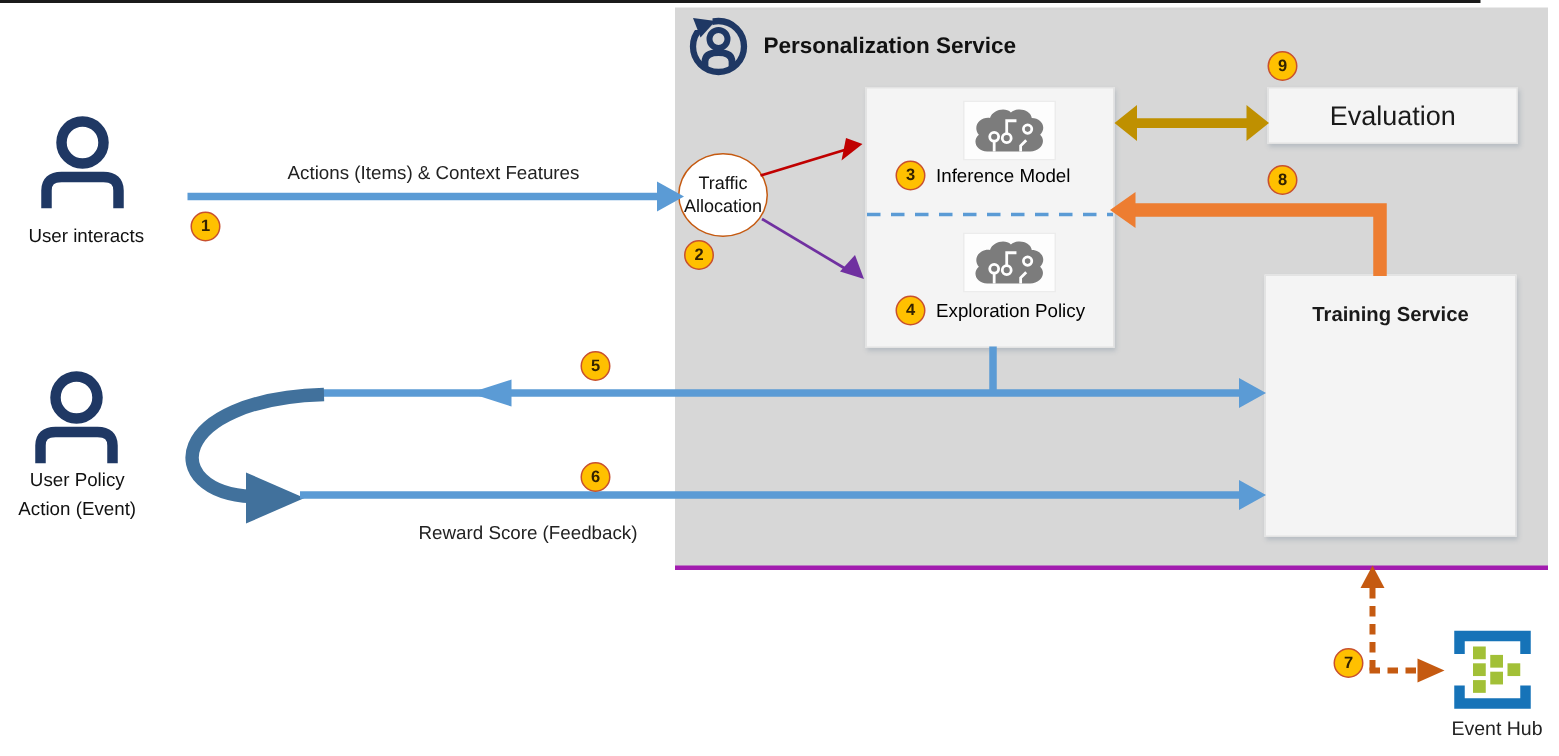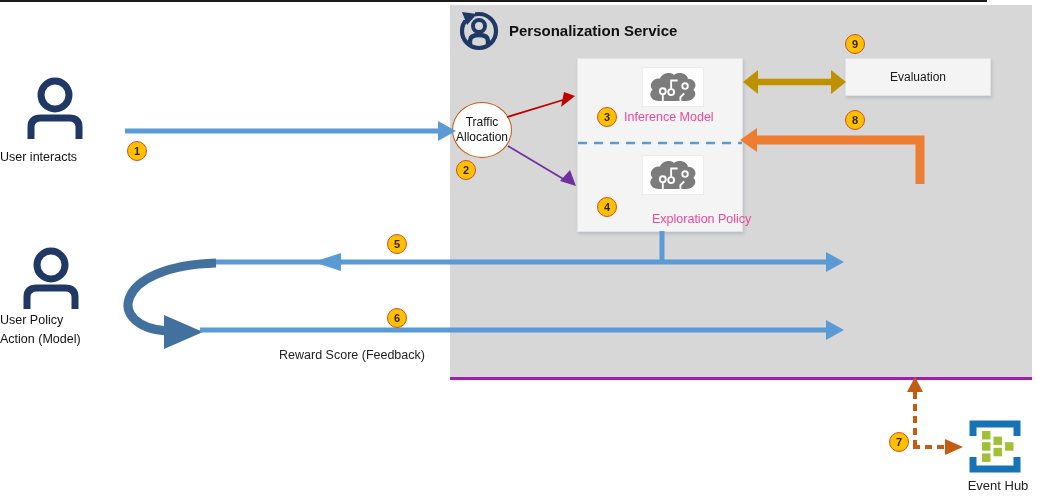--- a/index.html
+++ b/index.html
@@ -13,35 +13,35 @@
     left:450px;top:5px;width:582px;height:372px;
     background:var(--panel_bg);border-bottom:3px solid #a21caf;
   }
   .panel-header{position:absolute;left:7px;top:3px;display:flex;align-items:center;gap:8px;}
   .p-title{font-size:15px;font-weight:bold;color:#111;}
   .box{
     background:var(--box_bg);border:1px solid #e3e3e3;
     box-shadow:1px 2px 3px rgba(110,130,150,0.30);box-sizing:border-box;
   }
   .model-box{left:577px;top:58px;width:166px;height:174px;}
-  .eval-box{left:845px;top:58px;width:146px;height:38px;display:flex;align-items:center;justify-content:center;font-size:12px;}
+  .eval-box{left:845px;top:58px;width:167px;height:38px;display:flex;align-items:center;justify-content:center;font-size:18px;}
   .training-box{left:843px;top:183px;width:168px;height:175px;text-align:center;padding-top:18px;font-size:13.5px;font-weight:bold;}
   .circle-node{
     left:452px;top:102px;width:60px;height:56px;border-radius:50%;
     background:#ffffff;border:1.6px solid var(--dark_orange);box-sizing:border-box;
     display:flex;align-items:center;justify-content:center;text-align:center;
     font-size:12px;line-height:1.25;color:#111;padding:4px;
   }
   .icon-frame{
     width:60px;height:38px;background:#fdfdfd;border:1px solid #ececec;
     display:flex;align-items:center;justify-content:center;
   }
-  .node-label{font-size:12.5px;white-space:nowrap;color:#ec4899;}
+  .node-label{font-size:12.5px;white-space:nowrap;color:#000000;}
   .edge-label{font-size:12.5px;text-align:center;color:#222;white-space:nowrap;}
-  .user-label{font-size:12.5px;line-height:19px;text-align:left;color:#111;}
+  .user-label{font-size:12.5px;line-height:19px;text-align:center;color:#111;}
   .badge{
     width:20px;height:20px;border-radius:50%;box-sizing:border-box;
     background:var(--badge_bg);border:1.7px solid var(--badge_border);
     color:#332200;font-size:11px;font-weight:bold;
     display:flex;align-items:center;justify-content:center;z-index:6;
   }
   .overlay{left:0;top:0;width:1039px;height:504px;pointer-events:none;z-index:4;}
   svg{display:block;}
   .s-blue{stroke:var(--blue);}   .f-blue{fill:var(--blue);}
   .s-arc{stroke:var(--arc_blue);} .f-arc{fill:var(--arc_blue);}
@@ -75,20 +75,23 @@
         </svg>
       </span>
       <span class="p-title">Personalization Service</span>
     </div>
   </div>
 
   <div class="abs box model-box"></div>
   <div class="abs box eval-box">
     <span>Evaluation</span>
   </div>
+  <div class="abs box training-box">
+    <span>Training Service</span>
+  </div>
 
   <div class="abs circle-node">
     <span>Traffic Allocation</span>
   </div>
 
   <div class="abs icon-frame" style="left:642px;top:67px;">
     <svg width="52" height="34" viewBox="0 0 56 36">
       <path class="f-gray" d="M 12 33 C 4 33 1 25 6 21 C 1 15 7 8 14 9 C 16 3 25 1 29 5 C 34 1 43 3 44 9 C 51 9 55 16 50 21 C 55 26 50 33 43 33 Z"></path>
       <path class="s-white" stroke-width="2" fill="none" d="M 17 33 L 17 26"></path>
       <circle cx="17" cy="22.5" r="3.2" fill="none" class="s-white" stroke-width="2"></circle>
@@ -104,41 +107,41 @@
       <path class="s-white" stroke-width="2" fill="none" d="M 17 33 L 17 26"></path>
       <circle cx="17" cy="22.5" r="3.2" fill="none" class="s-white" stroke-width="2"></circle>
       <path class="s-white" stroke-width="2" fill="none" d="M 26 20 L 26 11 L 33 11"></path>
       <circle cx="26" cy="23.5" r="3.2" fill="none" class="s-white" stroke-width="2"></circle>
       <path class="s-white" stroke-width="2" fill="none" d="M 36 33 L 36 29 L 40 25"></path>
       <circle cx="41" cy="17" r="3" fill="none" class="s-white" stroke-width="2"></circle>
     </svg>
   </div>
 
   <div class="abs node-label" style="left:624px;top:110px;">Inference Model</div>
-  <div class="abs node-label" style="left:624px;top:212px;margin-left:28px;">Exploration Policy</div>
+  <div class="abs node-label" style="left:624px;top:200px;">Exploration Policy</div>
 
   <div class="abs" style="left:24px;top:77px;">
     <svg width="62" height="62" viewBox="0 0 62 62">
       <circle cx="31" cy="18" r="14" fill="none" class="s-navy" stroke-width="7"></circle>
       <path d="M 7 62 L 7 50 Q 7 41 17 41 L 45 41 Q 55 41 55 50 L 55 62" fill="none" class="s-navy" stroke-width="7"></path>
     </svg>
   </div>
   <div class="abs user-label" style="left:0px;top:148px;width:115px;">
     <div>User interacts</div>
   </div>
 
   <div class="abs" style="left:20px;top:247px;">
     <svg width="62" height="62" viewBox="0 0 62 62">
       <circle cx="31" cy="18" r="14" fill="none" class="s-navy" stroke-width="7"></circle>
       <path d="M 7 62 L 7 50 Q 7 41 17 41 L 45 41 Q 55 41 55 50 L 55 62" fill="none" class="s-navy" stroke-width="7"></path>
     </svg>
   </div>
   <div class="abs user-label" style="left:0px;top:311px;width:103px;">
     <div>User Policy</div>
-    <div>Action (Model)</div>
+    <div>Action (Event)</div>
   </div>
 
   <div class="abs" style="left:968px;top:419px;">
     <svg width="54" height="58" viewBox="0 0 54 58">
       <path d="M 5 17 L 5 5 L 49 5 L 49 17" fill="none" class="s-ehblue" stroke-width="7"></path>
       <path d="M 5 38 L 5 50 L 49 50 L 49 38" fill="none" class="s-ehblue" stroke-width="7"></path>
       <rect class="f-ehgreen" x="14" y="12" width="8.5" height="8.5"></rect>
       <rect class="f-ehgreen" x="14" y="23.2" width="8.5" height="8.5"></rect>
       <rect class="f-ehgreen" x="14" y="34.4" width="8.5" height="8.5"></rect>
       <rect class="f-ehgreen" x="25.5" y="17.6" width="8.5" height="8.5"></rect>
@@ -197,20 +200,21 @@
     </g>
 
     <g>
       <line x1="915" y1="447" x2="915" y2="390" class="s-dorange" stroke-width="4" stroke-dasharray="7 5"></line>
       <polygon class="f-dorange" points="907,392 923,392 915,377"></polygon>
       <line x1="913" y1="447" x2="944" y2="447" class="s-dorange" stroke-width="4" stroke-dasharray="7 5"></line>
       <polygon class="f-dorange" points="945,439 945,455 963,447"></polygon>
     </g>
   </svg>
 
+  <div class="abs edge-label" style="left:139px;top:108px;width:300px;">Actions (Items) &amp; Context Features</div>
   <div class="abs edge-label" style="left:224px;top:348px;width:256px;">Reward Score (Feedback)</div>
 
   <div class="abs badge" style="left:127px;top:141px;">1</div>
   <div class="abs badge" style="left:456px;top:160px;">2</div>
   <div class="abs badge" style="left:597px;top:107px;">3</div>
   <div class="abs badge" style="left:597px;top:197px;">4</div>
   <div class="abs badge" style="left:387px;top:234px;">5</div>
   <div class="abs badge" style="left:387px;top:308px;">6</div>
   <div class="abs badge" style="left:889px;top:432px;">7</div>
   <div class="abs badge" style="left:845px;top:110px;">8</div>

